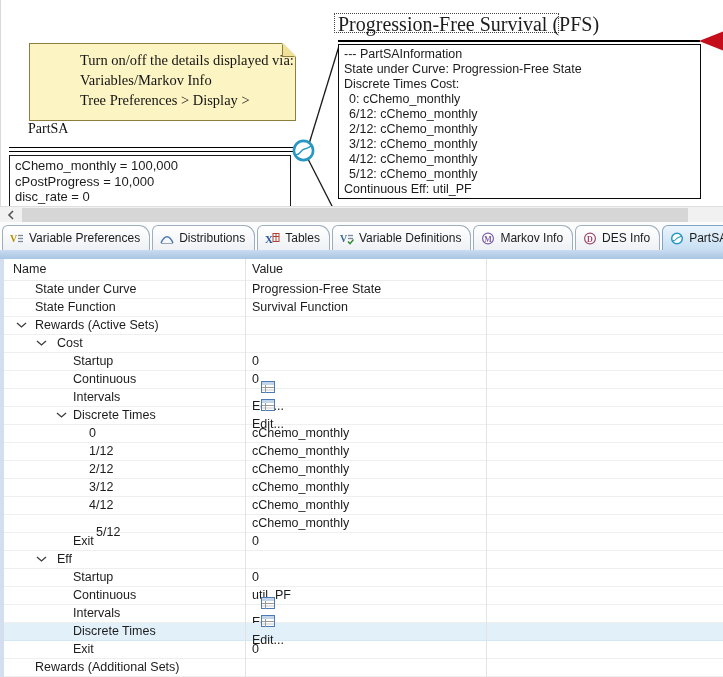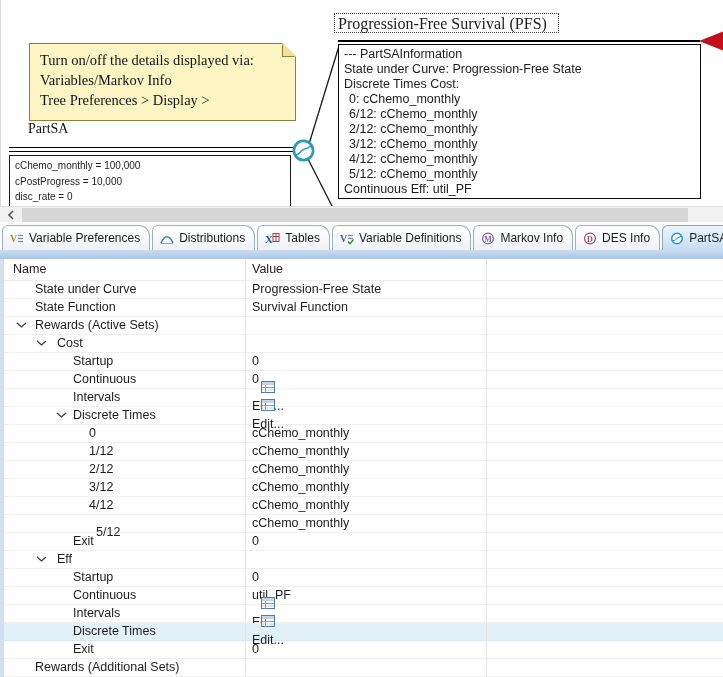--- a/index.html
+++ b/index.html
@@ -5,36 +5,36 @@
   html,body{margin:0;padding:0;background:#fff;}
   #app{position:relative;width:723px;height:677px;background:#fff;overflow:hidden;
        font-family:"Liberation Sans",sans-serif;color:#1c1c1c;}
 
   
   #canvas{position:absolute;left:0;top:0;width:723px;height:206px;background:#fff;overflow:hidden;border-left:1px solid #d9d9d9;}
   #overlay{position:absolute;left:0;top:0;}
   .sticky-note{position:absolute;left:28px;top:43px;width:267px;height:78px;
        background:#fcf4c2;border:1px solid #8f7f3f;box-sizing:border-box;}
   .sticky-note .txt{padding:6px 0 0 10px;font-family:"Liberation Serif",serif;
-       font-size:14.5px;line-height:20px;color:#141414;}
+       font-size:14.5px;line-height:20px;color:#141414;margin-left:40px;}
   .fold-cut{position:absolute;top:-1px;right:-1px;width:0;height:0;
        border-top:14px solid #fff;border-left:14px solid transparent;}
   .fold-flap{position:absolute;top:-1px;right:-1px;width:0;height:0;
        border-bottom:13px solid #efe09a;border-right:13px solid transparent;
        filter:drop-shadow(-1px 1px 0 #8f7f3f);}
   .branch-label{position:absolute;left:27px;top:121px;font-family:"Liberation Serif",serif;
        font-size:14px;color:#111;}
   .branch-line{position:absolute;left:8px;top:147px;width:286px;height:3px;
        border-top:1px solid #000;border-bottom:1px solid #000;}
   .vars-box{position:absolute;left:8px;top:155px;width:282px;height:62px;
        border:1px solid #1a1a1a;background:#fff;box-sizing:border-box;
-       padding:2px 0 0 5px;font-size:10px;line-height:15.5px;overflow:hidden;}
+       padding:2px 0 0 5px;font-size:13px;line-height:15.5px;overflow:hidden;}
   .node-circle{position:absolute;left:290px;top:138px;}
   .node-title{position:absolute;left:333px;top:13px;width:225px;height:20px;
-       border:1px dotted #444;font-family:"Liberation Serif",serif;font-size:16px;
+       border:1px dotted #444;font-family:"Liberation Serif",serif;font-size:20px;
        line-height:20px;padding-left:3px;box-sizing:border-box;background:#fff;white-space:nowrap;}
   .pfs-branch-line{position:absolute;left:337px;top:40px;width:362px;height:0;
        border-top:2px solid #000;}
   .info-box{position:absolute;left:337px;top:44px;width:363px;height:155px;
        border:1.5px solid #0a0a0a;background:#fff;box-sizing:border-box;
        padding:2px 0 0 5px;font-size:12.5px;line-height:15px;overflow:hidden;}
   .info-box .indent{padding-left:5px;}
   .terminal-triangle{position:absolute;left:698px;top:31px;width:0;height:0;
        border-top:10px solid transparent;border-bottom:10px solid transparent;
        border-right:25px solid #c40e1c;}

